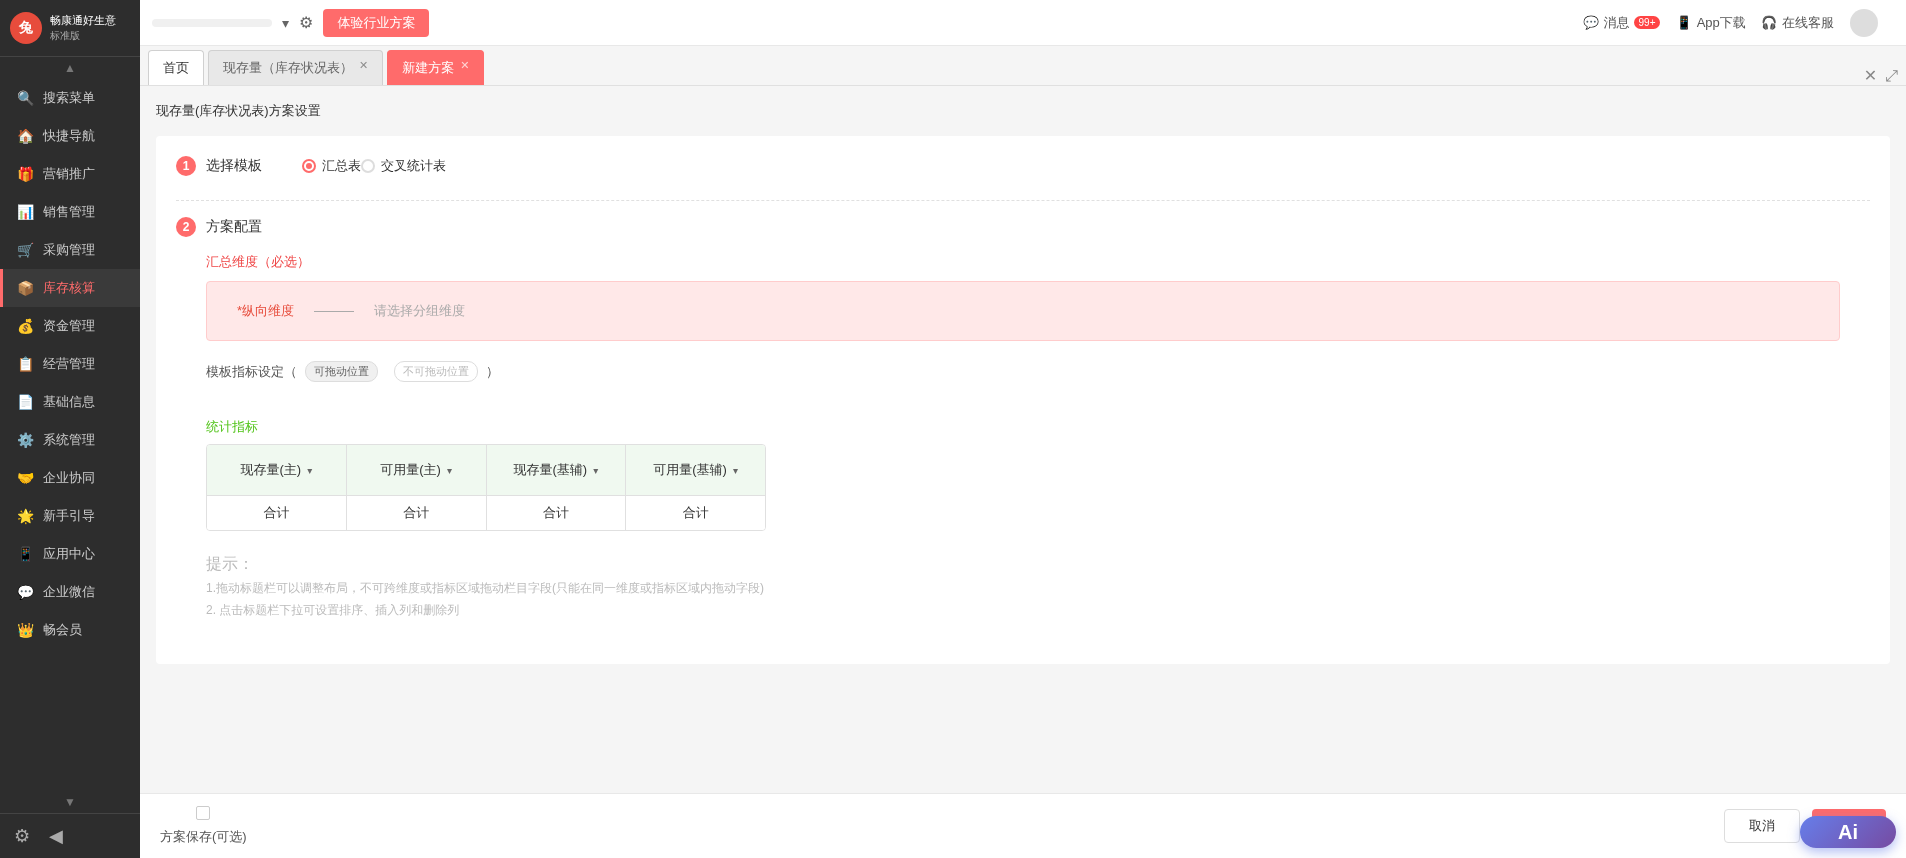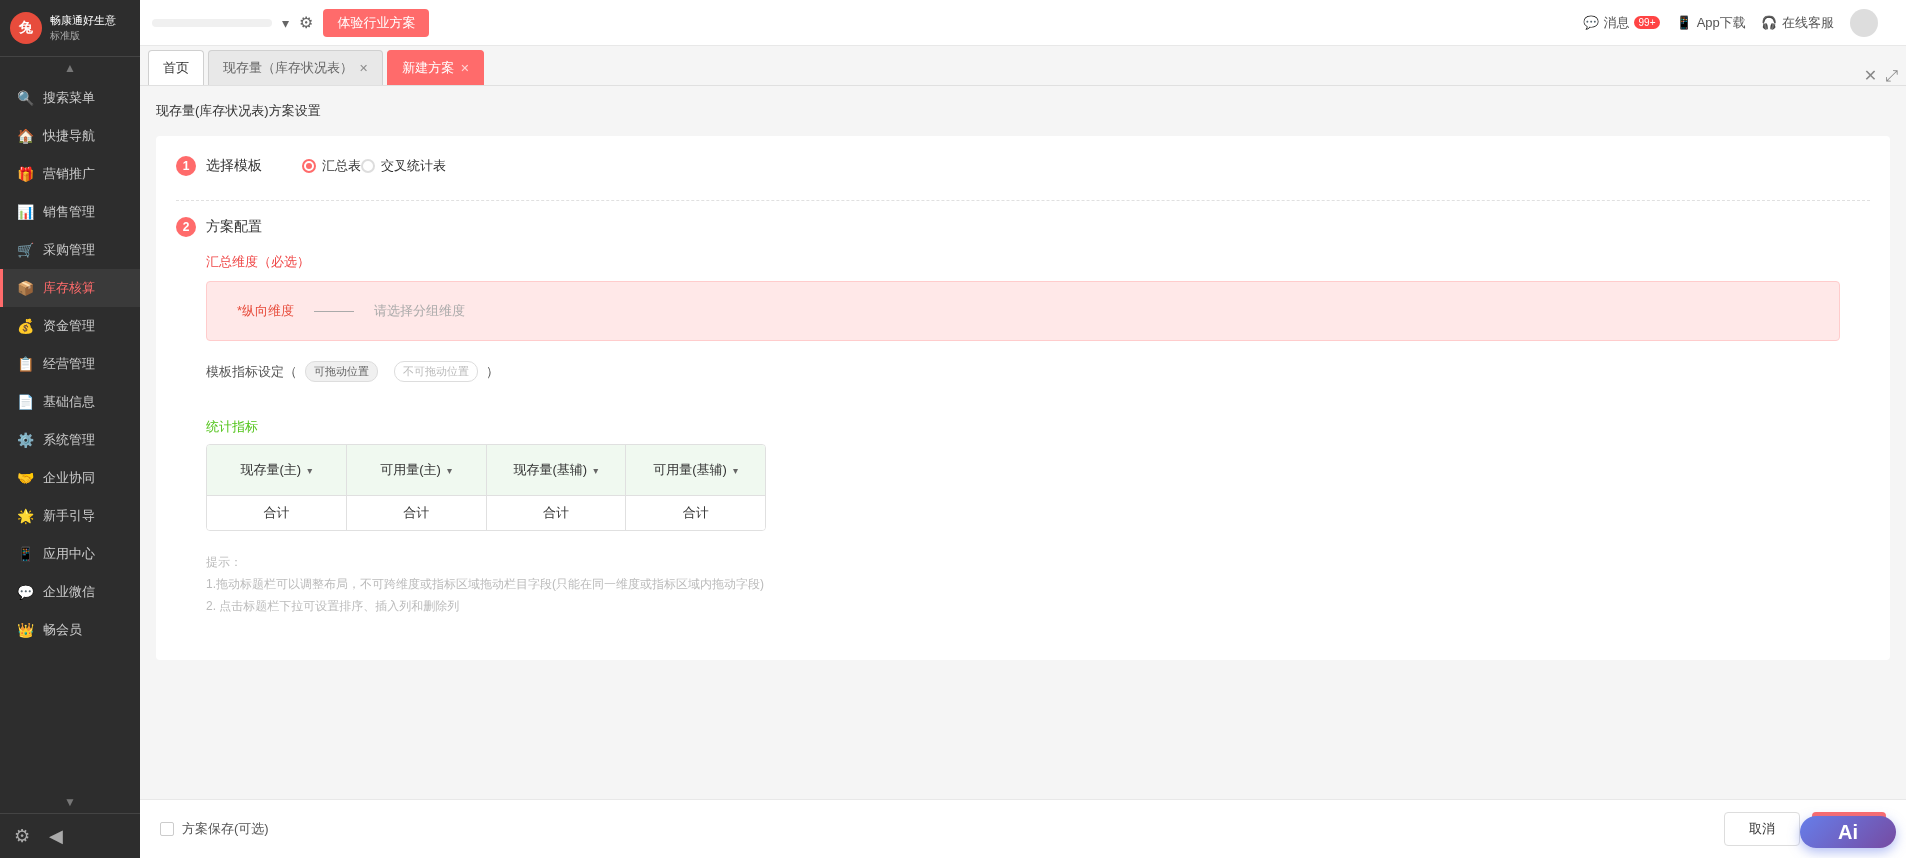--- a/index.html
+++ b/index.html
@@ -123,21 +123,21 @@
       height: 40px;
       background: #f5f5f5;
       display: flex;
       align-items: flex-end;
       padding: 0 8px;
       gap: 4px;
       border-bottom: 1px solid #e0e0e0;
       flex-shrink: 0;
     }
     .tab {
-      display: flex; align-items: center; gap: 6px;
+      display: flex; align-items: flex-start; gap: 6px;
       padding: 8px 14px 8px 14px;
       background: #e8e8e8;
       border-radius: 4px 4px 0 0;
       font-size: 13px;
       color: #666;
       cursor: pointer;
       border: 1px solid #d0d0d0;
       border-bottom: none;
     }
     .tab.active {
@@ -274,34 +274,34 @@
       flex: 1;
       padding: 8px 12px;
       text-align: center;
       border-right: 1px solid #e0e0e0;
       font-size: 13px;
       color: #333;
     }
     .stats-cell:last-child { border-right: none; }
 
     .tips-section { margin-left: 30px; margin-top: 20px; }
-    .tips-label { font-size: 12px; color: #bbb; margin-bottom: 4px; }
+    .tips-label { font-size: 16px; color: #bbb; margin-bottom: 4px; }
     .tips-item { font-size: 12px; color: #bbb; margin-bottom: 3px; line-height: 1.6; }
 
     
     .footer {
       background: #fff;
       border-top: 1px solid #e8e8e8;
       padding: 12px 20px;
       display: flex;
       align-items: center;
       justify-content: space-between;
       flex-shrink: 0;
     }
-    .save-option { display: flex; align-items: center; gap: 8px; font-size: 13px; color: #555; }
+    .save-option { display: flex; align-items: center; gap: 8px; font-size: 13px; color: #555; flex-direction: column; }
     .checkbox {
       width: 14px; height: 14px;
       border: 1px solid #ccc;
       border-radius: 2px;
       cursor: pointer;
     }
     .footer-buttons { display: flex; gap: 12px; }
     .btn-cancel {
       padding: 7px 24px;
       border: 1px solid #ddd;

